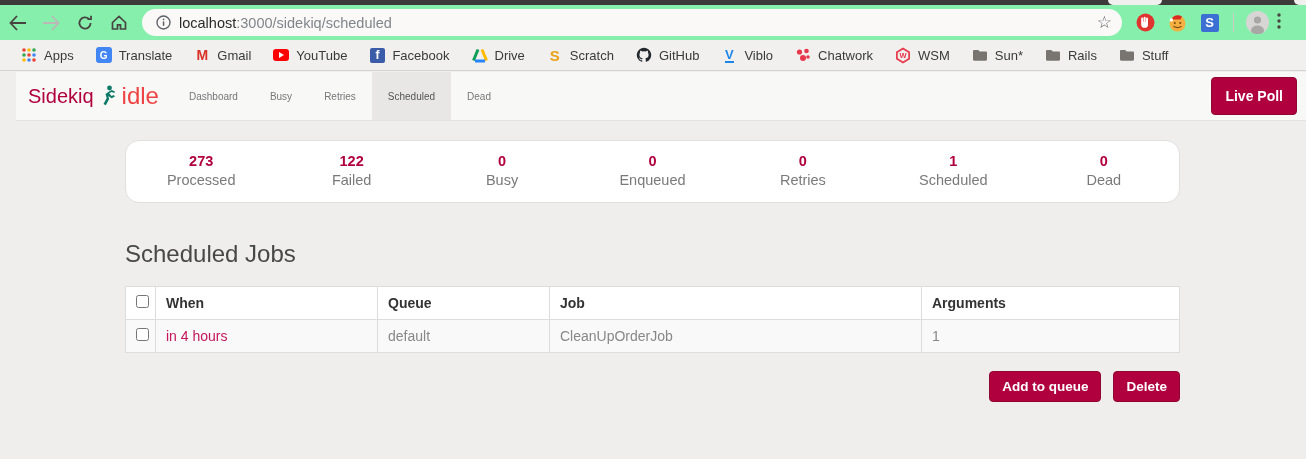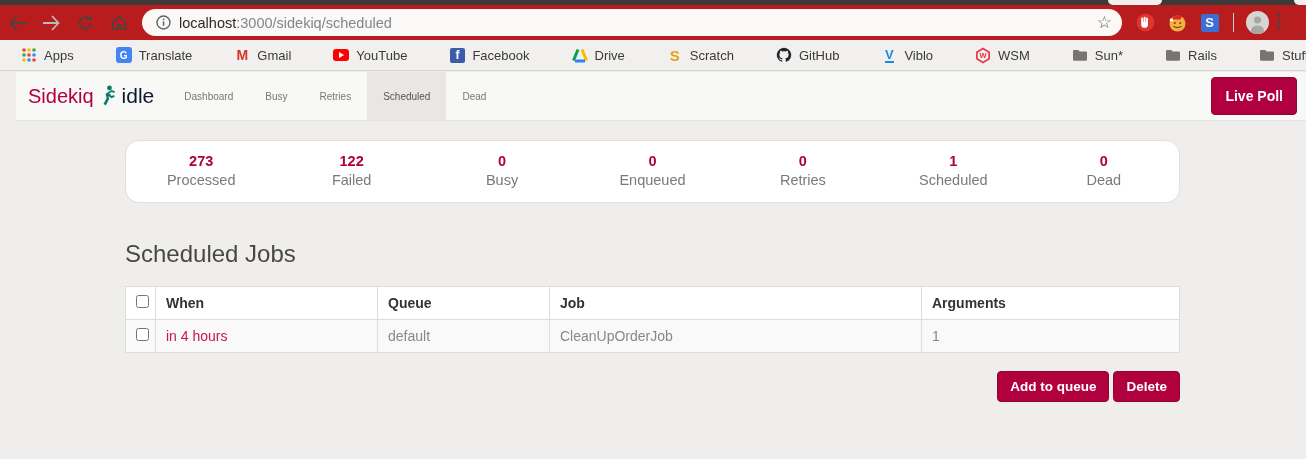--- a/index.html
+++ b/index.html
@@ -6,55 +6,55 @@
   html,body { background:#dedddb; }
   body { font-family: "Liberation Sans", sans-serif; }
   .screen { position:relative; width:1306px; height:459px; background:#efeeec; overflow:hidden; }
 
   
   .tabstrip { position:absolute; top:0; left:0; width:1306px; height:5px; background:#3e3a39; }
   .tabstrip .notch-a { position:absolute; top:0; left:1108px; width:54px; height:5px; background:#f1f0ee; border-radius:0 0 6px 6px; }
   .tabstrip .notch-b { position:absolute; top:0; left:1294px; width:12px; height:5px; background:#f1f0ee; border-radius:0 0 0 6px; }
 
   
-  .toolbar { position:absolute; top:5px; left:0; width:1306px; height:35px; background:#b91c1c; display:flex; align-items:center; }
+  .toolbar { position:absolute; top:5px; left:0; width:1306px; height:35px; background:#86efac; display:flex; align-items:center; }
   .nav-btn { width:34px; height:30px; display:flex; align-items:center; justify-content:center; color:#474441; font-size:19px; cursor:pointer; }
   .nav-btn.disabled { color:#bbb8b5; }
   .nav-btn svg { display:block; }
   .urlbar { flex:0 0 auto; width:980px; height:27px; margin-left:6px; background:#faf9f8; border-radius:14px; display:flex; align-items:center; padding:0 10px; }
   .info-ic { margin:0 8px 0 4px; flex:0 0 auto; }
   .url-text { font-size:14.5px; color:#80868b; white-space:nowrap; overflow:hidden; }
   .url-text .host { color:#2b2a28; }
   .star { margin-left:auto; font-size:17px; color:#5f6368; cursor:pointer; line-height:1; }
   .ext-row { display:flex; align-items:center; margin-left:14px; gap:13px; }
   .ext { width:19px; height:19px; display:flex; align-items:center; justify-content:center; cursor:pointer; }
   .ext-s { width:18px; height:18px; background:#3b6fd4; color:#fff; font-weight:bold; font-size:13px; display:flex; align-items:center; justify-content:center; border-radius:2px; }
   .tb-divider { width:1px; height:19px; background:#cecbc8; margin-left:14px; }
   .avatar { width:23px; height:23px; border-radius:50%; background:#d8d6d4; margin-left:12px; display:flex; align-items:center; justify-content:center; cursor:pointer; overflow:hidden; }
   .menu-dots { margin:0 10px 0 8px; cursor:pointer; }
 
   
-  .bookmarks { position:absolute; top:40px; left:0; width:1306px; height:31px; background:#f1f0ee; border-bottom:1px solid #d6d4d1; display:flex; align-items:center; padding:0 10px;gap:20px; }
+  .bookmarks { position:absolute; top:40px; left:0; width:1306px; height:31px; background:#f1f0ee; border-bottom:1px solid #d6d4d1; display:flex; align-items:center; padding:0 10px; }
   .bm { display:flex; align-items:center; gap:7px; padding:0 11px; height:26px; border-radius:3px; cursor:pointer; flex:0 0 auto; }
   .bm-label { font-size:13px; color:#3a3a3a; white-space:nowrap; }
   .bm-ic { width:16px; height:16px; display:flex; align-items:center; justify-content:center; flex:0 0 auto; }
   .ic-letter { font-weight:bold; font-size:14px; line-height:1; }
   .ic-gmail { color:#d93025; }
   .ic-scratch { color:#e9a117; font-size:15px; }
   .ic-viblo { color:#1f87e8; border-bottom:2px solid #1f87e8; padding-bottom:0; font-size:13px; }
   .ic-translate { width:16px; height:16px; background:#4285f4; border-radius:3px; color:#fff; font-size:10px; font-weight:bold; display:flex; align-items:center; justify-content:center; }
   .ic-fb { width:15px; height:15px; background:#3b5ca8; border-radius:2px; color:#fff; font-size:12px; font-weight:bold; display:flex; align-items:flex-end; justify-content:center; line-height:1.1; }
   .ic-yt { width:16px; height:12px; background:#f00; border-radius:3px; position:relative; }
   .ic-yt:after { content:""; position:absolute; left:6px; top:3px; border-left:5px solid #fff; border-top:3px solid transparent; border-bottom:3px solid transparent; }
 
   
   .sk-navbar { position:absolute; top:72px; left:16px; width:1306px; height:49px; background:#f8f8f7; border-bottom:1px solid #e4e2e0; display:flex; align-items:stretch; }
   .sk-brand { display:flex; align-items:center; gap:6px; padding:0 14px 0 12px; }
   .sk-logo { color:#b1003e; font-size:20px; }
-  .sk-status { color:#0f172a; font-size:21px; }
+  .sk-status { color:#ef4444; font-size:24px; }
   .sk-tabs { display:flex; align-items:stretch; }
   .sk-tab { display:flex; align-items:center; padding:0 16px; font-size:10px; color:#777; cursor:pointer; }
   .sk-tab.active { background:#e8e7e5; color:#555; }
   .live-poll { margin:auto 25px auto auto; background:#b1003e; border:1px solid #8f0534; color:#fff; font-weight:bold; font-size:14px; padding:10px 13px; border-radius:4px; cursor:pointer; font-family:"Liberation Sans",sans-serif; }
 
   
   .content { position:absolute; top:121px; left:0; width:1306px; }
   .container { width:1055px; margin-left:125px; }
   .stats-card { margin-top:19px; background:#fff; border:1px solid #e2e0de; border-radius:14px; display:flex; padding:12px 0 14px 0; }
   .stat { flex:1; text-align:center; }
@@ -66,21 +66,21 @@
   table.jobs col.c-when  { width:222px; }
   table.jobs col.c-queue { width:172px; }
   table.jobs col.c-job   { width:372px; }
   table.jobs th, table.jobs td { border:1px solid #ddd; padding:8px 10px; font-size:14px; text-align:left; vertical-align:middle; }
   table.jobs th { color:#333; font-weight:bold; background:#fff; }
   table.jobs td { color:#888; }
   table.jobs tr.data-row td { background:#f9f9f9; }
   td.check-cell, th.check-cell { text-align:center; padding:8px 4px; }
   a.when-link { color:#c4155c; text-decoration:none; }
   td.queue-cell { color:#333; }
-  .actions { margin-top:18px; display:flex; justify-content:flex-end; gap:4px; }
+  .actions { margin-top:18px; display:flex; justify-content:flex-end; gap:12px; }
   .btn-danger { background:#b1003e; border:1px solid #8f0534; color:#fff; font-weight:bold; font-size:13.5px; padding:7px 12px; border-radius:4px; cursor:pointer; font-family:"Liberation Sans",sans-serif; }
 </style>
 </head>
 <body>
 
 <div class="screen">
 
   <div class="tabstrip">
     <div class="notch-a"></div>
     <div class="notch-b"></div>
@@ -223,20 +223,31 @@
             <path fill="#24292e" d="M8 .8a7.2 7.2 0 0 0-2.28 14.03c.36.07.5-.16.5-.35v-1.22c-2 .44-2.43-.97-2.43-.97-.33-.83-.8-1.05-.8-1.05-.65-.45.05-.44.05-.44.73.05 1.11.75 1.11.75.64 1.1 1.68.78 2.1.6.06-.47.25-.78.45-.96-1.6-.18-3.28-.8-3.28-3.56 0-.79.28-1.43.74-1.94-.07-.18-.32-.91.07-1.9 0 0 .6-.2 1.98.74a6.9 6.9 0 0 1 3.6 0c1.37-.93 1.97-.74 1.97-.74.4.99.15 1.72.07 1.9.46.5.74 1.15.74 1.94 0 2.77-1.69 3.38-3.3 3.56.26.22.49.66.49 1.33v1.96c0 .2.13.42.5.35A7.2 7.2 0 0 0 8 .8z"></path>
           </svg>
       </span>
       <span class="bm-label">GitHub</span>
     </div>
     <div class="bm">
       <span class="bm-ic">
           <span class="ic-letter ic-viblo">V</span>
         </span>
       <span class="bm-label">Viblo</span>
+    </div>
+    <div class="bm">
+      <span class="bm-ic">
+        <svg width="16" height="16" viewBox="0 0 16 16">
+            <circle cx="4.5" cy="5" r="2.6" fill="#e8374a"></circle>
+            <circle cx="11.5" cy="4" r="2.3" fill="#e8374a"></circle>
+            <circle cx="8" cy="11" r="3" fill="#e8374a"></circle>
+            <circle cx="13" cy="10" r="1.8" fill="#e8374a"></circle>
+          </svg>
+      </span>
+      <span class="bm-label">Chatwork</span>
     </div>
     <div class="bm">
       <span class="bm-ic">
         <svg width="17" height="17" viewBox="0 0 17 17">
             <polygon points="8.5,1 15,5 15,12 8.5,16 2,12 2,5" fill="none" stroke="#e8374a" stroke-width="1.8"></polygon>
             <text x="8.5" y="11.5" text-anchor="middle" font-size="8" font-weight="bold" fill="#e8374a" font-family="Liberation Sans, sans-serif">W</text>
           </svg>
       </span>
       <span class="bm-label">WSM</span>
     </div>

